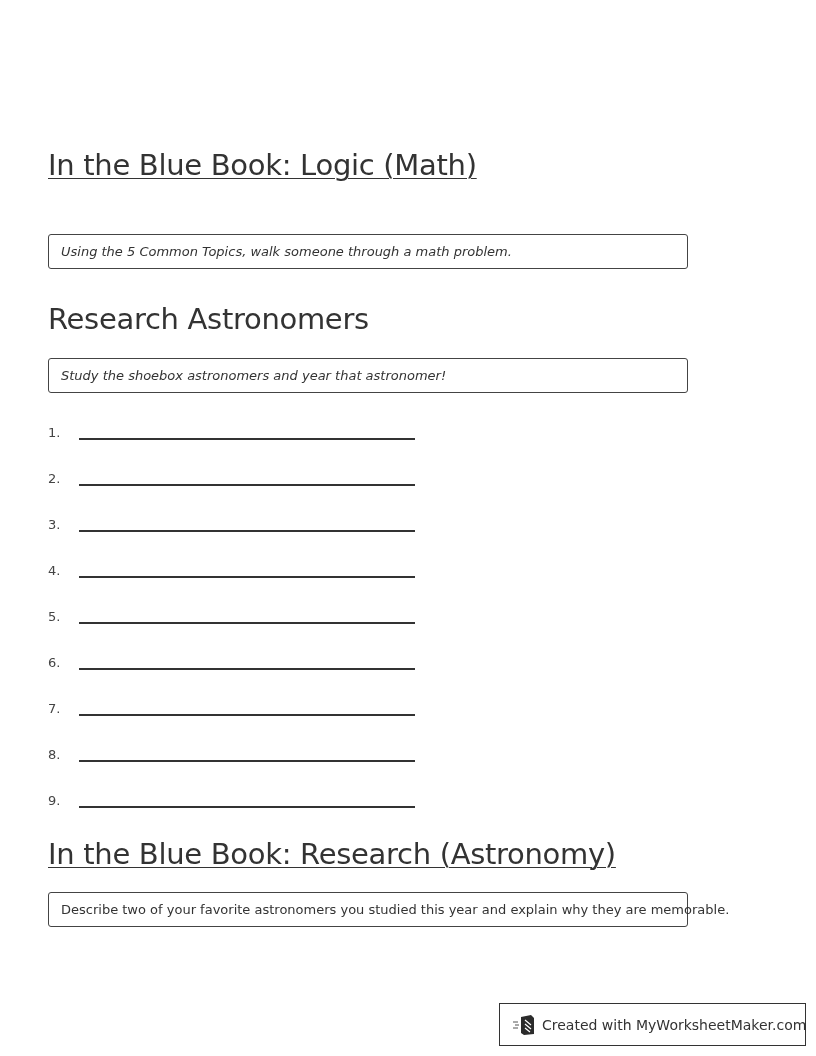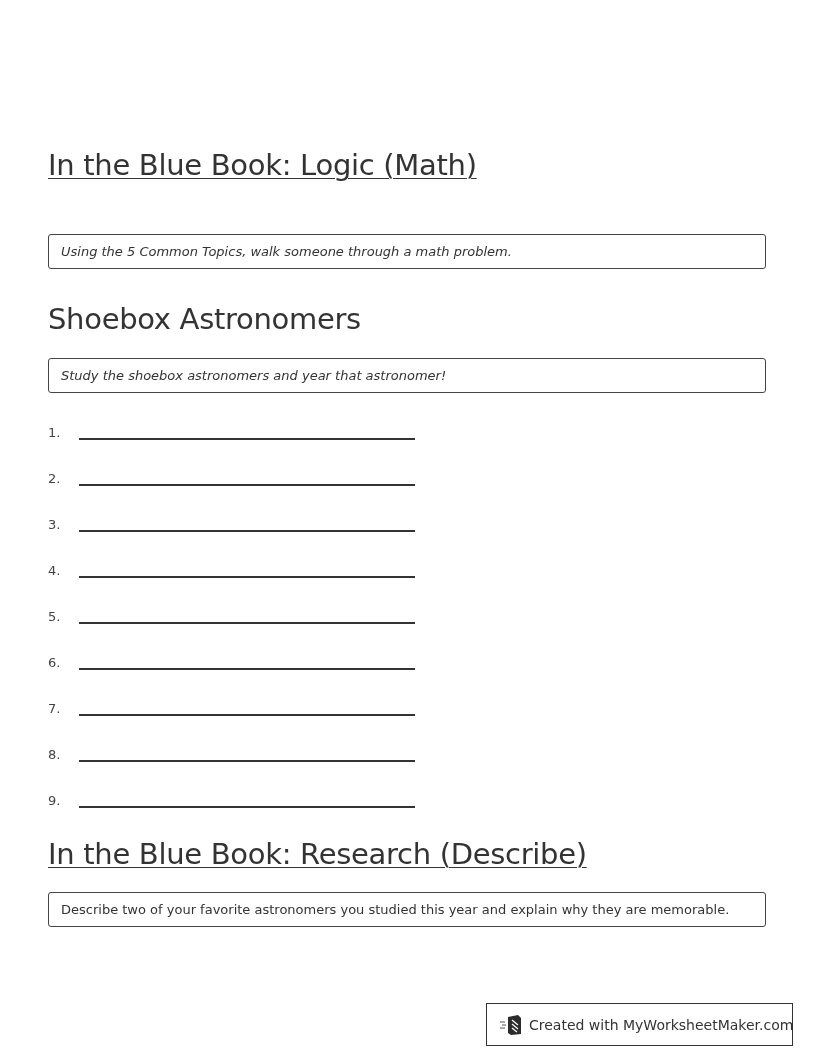--- a/index.html
+++ b/index.html
@@ -7,48 +7,48 @@
       width: 816px; height: 1056px; background: #ffffff; position: relative;
       font-family: "DejaVu Sans", "Liberation Sans", sans-serif; color: #333333;
       overflow: hidden;
     }
     .heading {
       position: absolute; left: 48px; margin: 0; font-weight: normal;
       font-size: 29px; color: #333333; letter-spacing: -0.3px; white-space: nowrap;
     }
     .heading.underlined { text-decoration: underline; text-underline-offset: 3px; text-decoration-thickness: 1px; }
     .box {
-      position: absolute; left: 48px; width: 718px; height: 35px;
+      position: absolute; left: 48px; width: 640px; height: 35px;
       border: 1px solid #444444; border-radius: 3px; box-sizing: border-box;
       display: flex; align-items: center; padding-left: 12px;
       font-size: 13px; color: #333333; white-space: nowrap;
     }
     .box.italic { font-style: italic; }
     .answer-row { position: absolute; left: 48px; height: 20px; width: 370px; }
     .answer-num {
       position: absolute; left: 0; top: 0; font-size: 13px; color: #444444;
     }
     .answer-line {
       position: absolute; left: 31px; top: 13px; width: 336px; height: 2px; background: #333333;
     }
     .footer {
-      position: absolute; left: 486px; top: 1003px; width: 307px; height: 43px;
+      position: absolute; left: 499px; top: 1003px; width: 307px; height: 43px;
       border: 1px solid #333333; box-sizing: border-box;
       display: flex; align-items: center; padding-left: 12px;
       font-size: 14px; color: #333333; white-space: nowrap;
     }
     .footer-icon { width: 24px; height: 22px; margin-right: 6px; flex: none; }
   </style>
 </head>
 <body>
 
 <h2 class="heading underlined" style="top:148px;">In the Blue Book: Logic (Math)</h2>
 <div class="box italic" style="top:234px;">Using the 5 Common Topics, walk someone through a math problem.</div>
 
-<h2 class="heading" style="top:302px;">Shoebox Astronomers</h2>
+<h2 class="heading" style="top:302px;">Research Astronomers</h2>
 <div class="box italic" style="top:358px;">Study the shoebox astronomers and year that astronomer!</div>
 
 <div class="answer-row" style="top:425px;">
     <span class="answer-num">1.</span>
     <div class="answer-line"></div>
   </div>
 <div class="answer-row" style="top:471px;">
     <span class="answer-num">2.</span>
     <div class="answer-line"></div>
   </div>
@@ -74,21 +74,21 @@
   </div>
 <div class="answer-row" style="top:747px;">
     <span class="answer-num">8.</span>
     <div class="answer-line"></div>
   </div>
 <div class="answer-row" style="top:793px;">
     <span class="answer-num">9.</span>
     <div class="answer-line"></div>
   </div>
 
-<h2 class="heading underlined" style="top:837px;">In the Blue Book: Research (Describe)</h2>
+<h2 class="heading underlined" style="top:837px;">In the Blue Book: Research (Astronomy)</h2>
 <div class="box" style="top:892px;">Describe two of your favorite astronomers you studied this year and explain why they are memorable.</div>
 
 <div class="footer">
   <svg class="footer-icon" viewBox="0 0 24 22">
     <line x1="1" y1="8" x2="6" y2="8" stroke="#555" stroke-width="1"></line>
     <line x1="3" y1="11" x2="7" y2="11" stroke="#555" stroke-width="1"></line>
     <line x1="1" y1="14" x2="6" y2="14" stroke="#555" stroke-width="1"></line>
     <path d="M9 3 L19 1 L22 4 L22 20 L12 21 L9 19 Z" fill="#2b2b2b"></path>
     <path d="M13 6 L19 11 M13 10 L19 15 M13 14 L18 18" stroke="#ffffff" stroke-width="1.2"></path>
   </svg>

